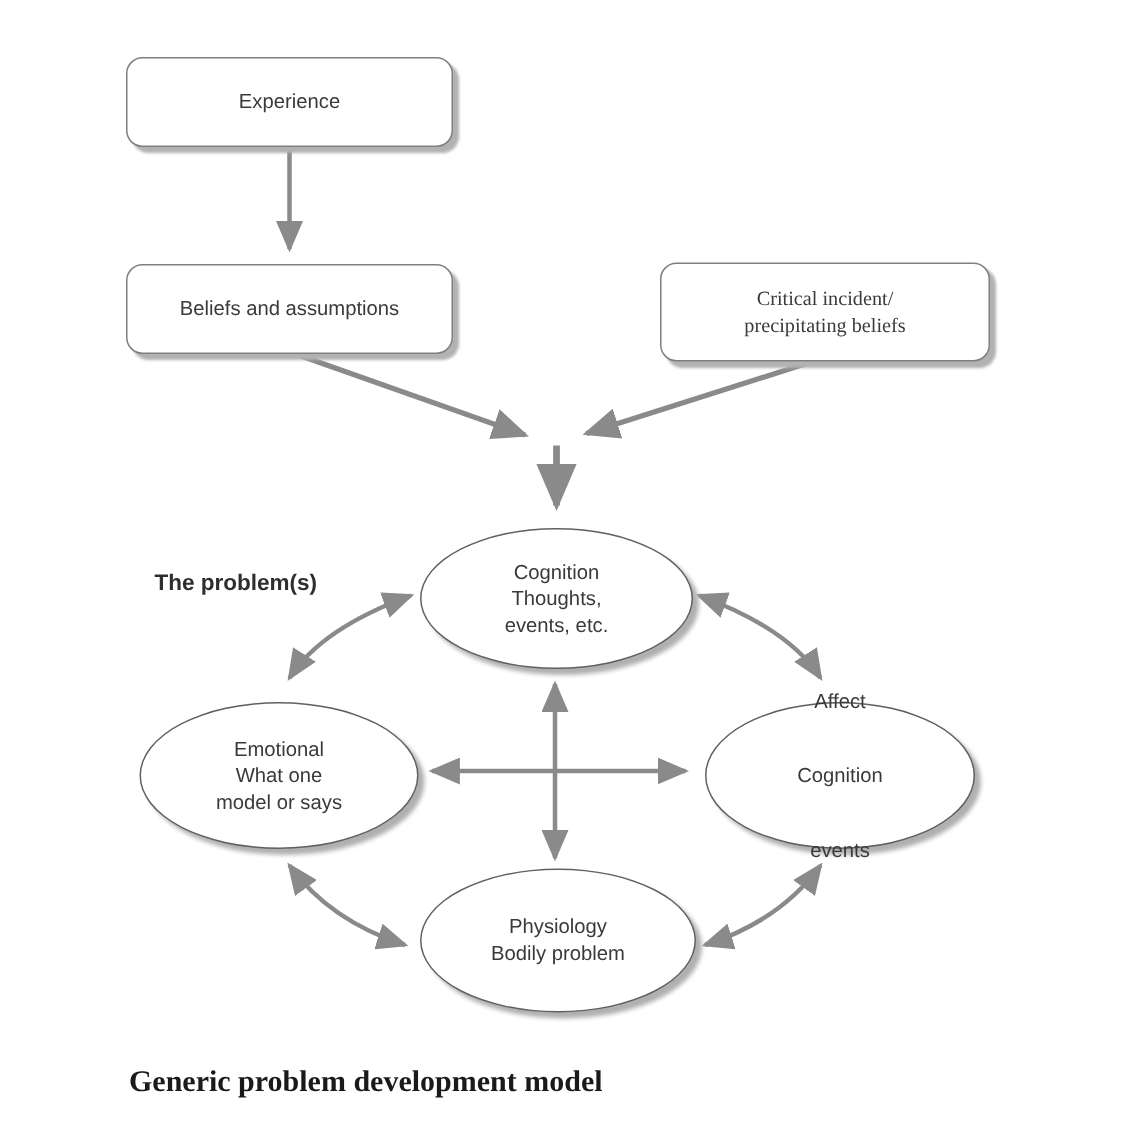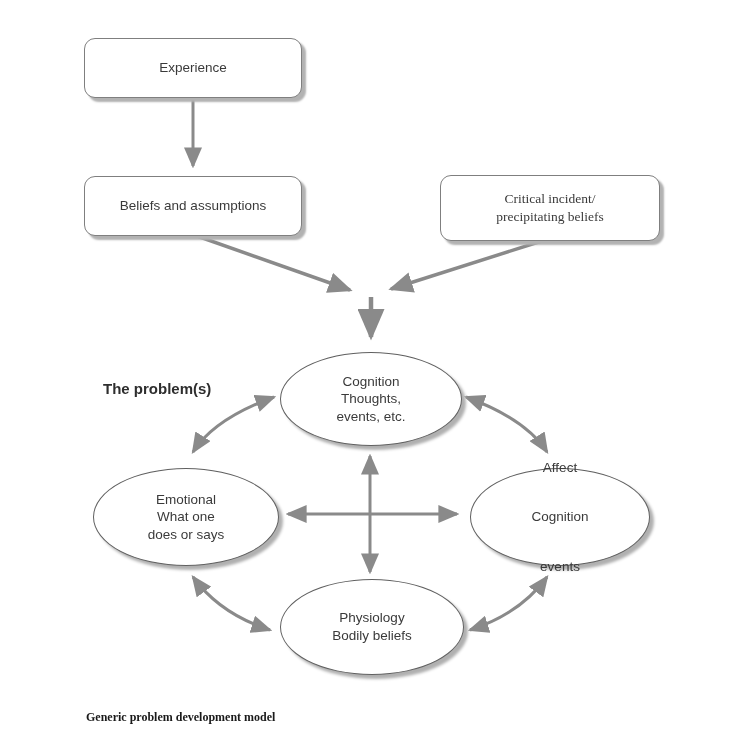--- a/index.html
+++ b/index.html
@@ -31,21 +31,21 @@
     font-size: 13.5px;
     line-height: 1.3;
     flex-direction: column;
   }
   .ellipse .title { }
   .freelabel { position: absolute; font-weight: bold; font-size: 15px; color: #2e2e2e; }
   .caption {
     position: absolute;
     font-family: "Liberation Serif", "DejaVu Serif", serif;
     font-weight: bold;
-    font-size: 12px;
+    font-size: 20px;
     color: #1a1a1a;
   }
   
   #box-experience   { left: 84px;  top: 38px;  width: 216px; height: 58px; }
   #box-beliefs      { left: 84px;  top: 176px; width: 216px; height: 58px; text-align: right; }
   #box-critical     { left: 440px; top: 175px; width: 218px; height: 64px; font-family: Liberation Serif, serif; }
   #el-cognition     { left: 280px; top: 352px; width: 180px; height: 92px; }
   #el-behaviour     { left: 93px;  top: 468px; width: 184px; height: 96px; }
   #el-affect        { left: 470px; top: 468px; width: 178px; height: 96px; gap: 32px; }
   #el-physiology    { left: 280px; top: 579px; width: 182px; height: 94px; }
@@ -97,29 +97,29 @@
 
   <div id="el-cognition" class="node ellipse">
     <span class="title">Cognition</span>
     <span>Thoughts,</span>
     <span>events, etc.</span>
   </div>
 
   <div id="el-behaviour" class="node ellipse">
     <span class="title">Emotional</span>
     <span>What one</span>
-    <span>does or says</span>
+    <span>model or says</span>
   </div>
 
   <div id="el-affect" class="node ellipse">
     <span class="title">Affect</span>
     <span>Cognition</span>
     <span>events</span>
   </div>
 
   <div id="el-physiology" class="node ellipse">
     <span class="title">Physiology</span>
-    <span>Bodily beliefs</span>
+    <span>Bodily problem</span>
   </div>
 
   <div id="caption" class="caption">Generic problem development model</div>
 
 </div>
 
 </body></html>

